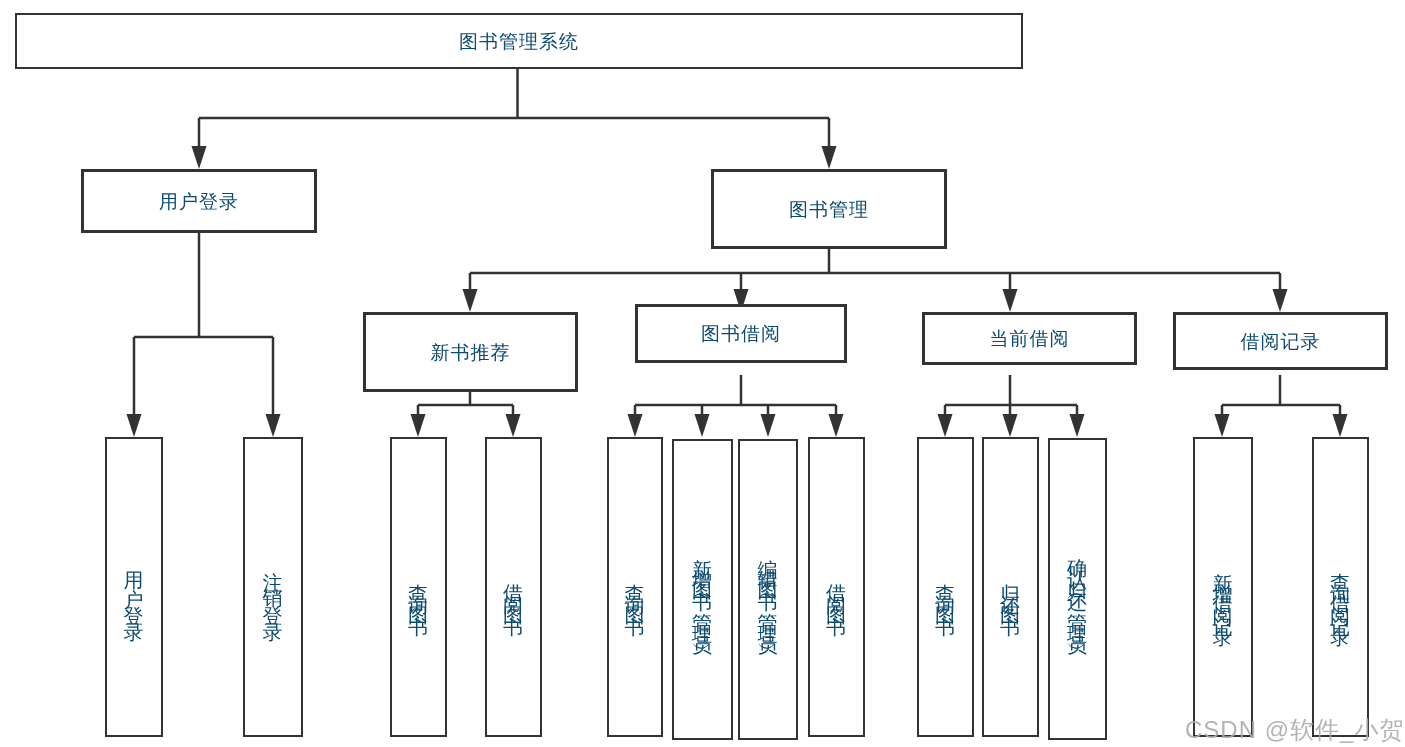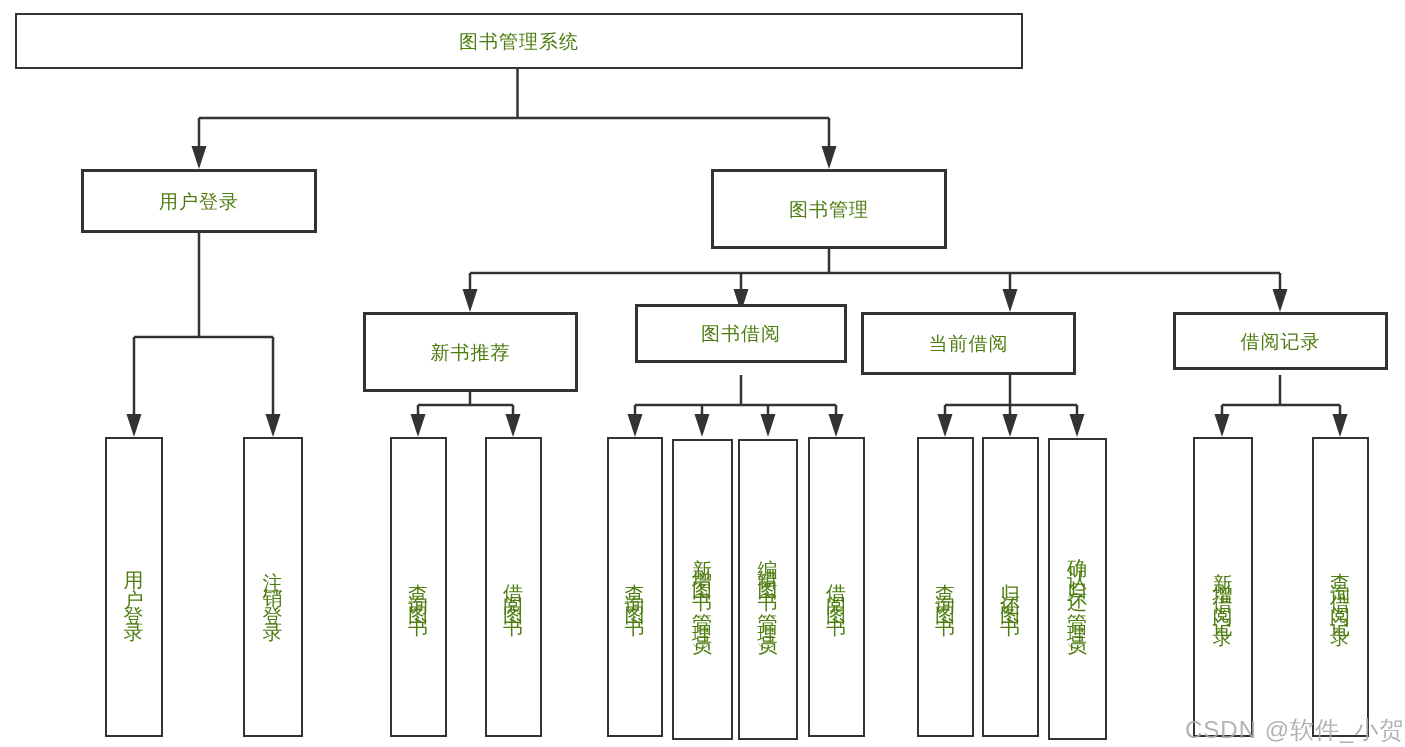--- a/index.html
+++ b/index.html
@@ -15,21 +15,21 @@
     position: absolute;
     left: 0; top: 0;
     width: 1405px; height: 747px;
     z-index: 1;
   }
   .node {
     position: absolute;
     box-sizing: border-box;
     background: #ffffff;
     border: 2px solid #333333;
-    color: #4d7c0f;
+    color: #0c4a6e;
     display: flex;
     align-items: center;
     justify-content: center;
     font-size: 19px;
     letter-spacing: 1px;
     z-index: 2;
     line-height: 1;
   }
   .node.lvl { border-width: 3px; }
   .vnode {
@@ -129,21 +129,21 @@
     </g>
   </svg>
 
   <div class="node" style="left:15px; top:13px; width:1008px; height:56px;">图书管理系统</div>
 
   <div class="node lvl" style="left:81px; top:169px; width:236px; height:64px;">用户登录</div>
   <div class="node lvl" style="left:711px; top:169px; width:236px; height:80px;">图书管理</div>
 
   <div class="node lvl" style="left:363px; top:312px; width:215px; height:80px;">新书推荐</div>
   <div class="node lvl" style="left:635px; top:304px; width:212px; height:59px;">图书借阅</div>
-  <div class="node lvl" style="left:861px; top:312px; width:215px; height:63px;">当前借阅</div>
+  <div class="node lvl" style="left:922px; top:312px; width:215px; height:53px;">当前借阅</div>
   <div class="node lvl" style="left:1173px; top:312px; width:215px; height:58px;">借阅记录</div>
 
   <div class="node vnode wide" style="left:105px; top:437px; width:58px; height:300px;">用户登录</div>
   <div class="node vnode wide" style="left:243px; top:437px; width:60px; height:300px;">注销登录</div>
 
   <div class="node vnode" style="left:390px; top:437px; width:57px; height:300px;">查询图书</div>
   <div class="node vnode" style="left:485px; top:437px; width:57px; height:300px;">借阅图书</div>
 
   <div class="node vnode" style="left:607px; top:437px; width:56px; height:300px;">查询图书</div>
   <div class="node vnode" style="left:672px; top:439px; width:61px; height:301px;">新增图书（管理员）</div>

